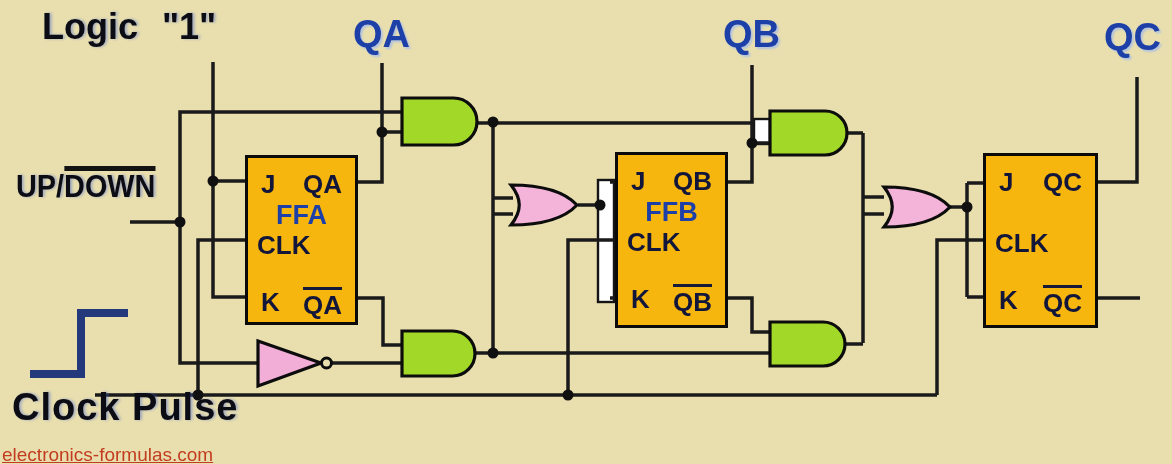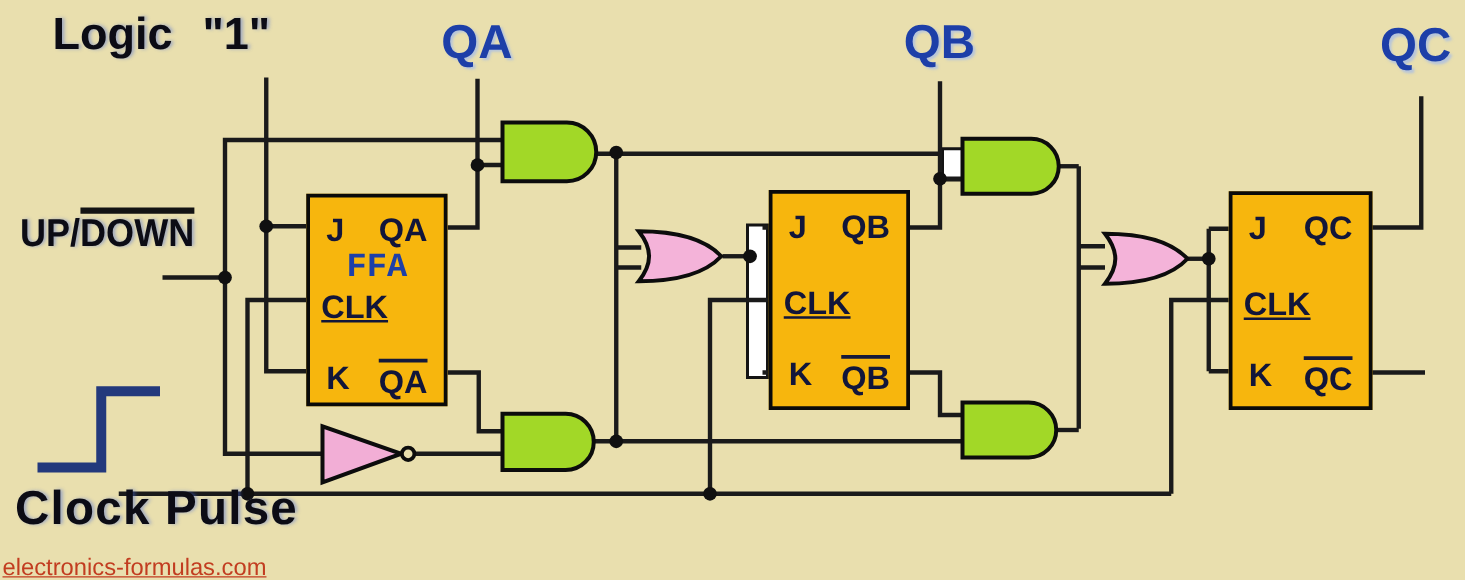--- a/index.html
+++ b/index.html
@@ -25,22 +25,22 @@
   .lbl-dark{color:var(--heading-text);text-shadow:2px 0 3px rgba(70,105,215,.45);}
   .logic-one{left:42px;top:9px;font-size:36px;word-spacing:14px;}
   .qa{left:353px;top:15px;} .qb{left:723px;top:15px;} .qc{left:1104px;top:18px;}
   .updown{left:16px;top:166px;font-size:31px;transform:scaleX(.93);transform-origin:left top;}
   .updown .over{border-top:5px solid #131313;display:inline-block;padding-top:0;}
   .clockpulse{left:12px;top:388px;font-size:38px;letter-spacing:1px;}
   .watermark{position:absolute;left:2px;top:444px;font-size:19px;color:var(--watermark);text-decoration:underline;font-weight:normal;}
   .ff{position:absolute;box-sizing:border-box;background:var(--flip-flop-fill);border:3.5px solid #0a0a0a;}
   .ff span{position:absolute;font-weight:bold;font-size:26px;color:var(--pin-label);line-height:1;white-space:nowrap;}
   .ff .pin-j{left:13px;top:13px;} .ff .pin-q{right:13px;top:13px;}
-  .ff .ff-name{left:0;right:0;text-align:center;top:44px;color:var(--blue-label);font-size:27px;font-family:Liberation Mono, monospace;}
-  .ff .pin-clk{left:9px;top:74px;text-decoration:underline;} .ff .pin-k{left:13px;top:131px;}
+  .ff .ff-name{left:0;right:0;text-align:center;top:44px;color:var(--blue-label);font-size:27px;}
+  .ff .pin-clk{left:9px;top:74px;} .ff .pin-k{left:13px;top:131px;}
   .ff .pin-qbar{right:13px;top:129px;border-top:3.5px solid #15193a;padding-top:2px;}
   .ffa{left:245px;top:155px;width:113px;height:170px;}
   .ffb{left:615px;top:152px;width:113px;height:176px;}
   .ffc{left:983px;top:153px;width:115px;height:175px;}
 </style>
 </head>
 <body>
 
 <div class="canvas">
 
@@ -127,20 +127,21 @@
     <span class="pin-j">J</span>
     <span class="pin-q">QA</span>
     <span class="ff-name">FFA</span>
     <span class="pin-clk">CLK</span>
     <span class="pin-k">K</span>
     <span class="pin-qbar">QA</span>
   </div>
   <div class="ff ffb">
     <span class="pin-j">J</span>
     <span class="pin-q">QB</span>
+    <span class="ff-name">FFB</span>
     <span class="pin-clk">CLK</span>
     <span class="pin-k">K</span>
     <span class="pin-qbar">QB</span>
   </div>
   <div class="ff ffc">
     <span class="pin-j">J</span>
     <span class="pin-q">QC</span>
     <span class="pin-clk">CLK</span>
     <span class="pin-k">K</span>
     <span class="pin-qbar">QC</span>

